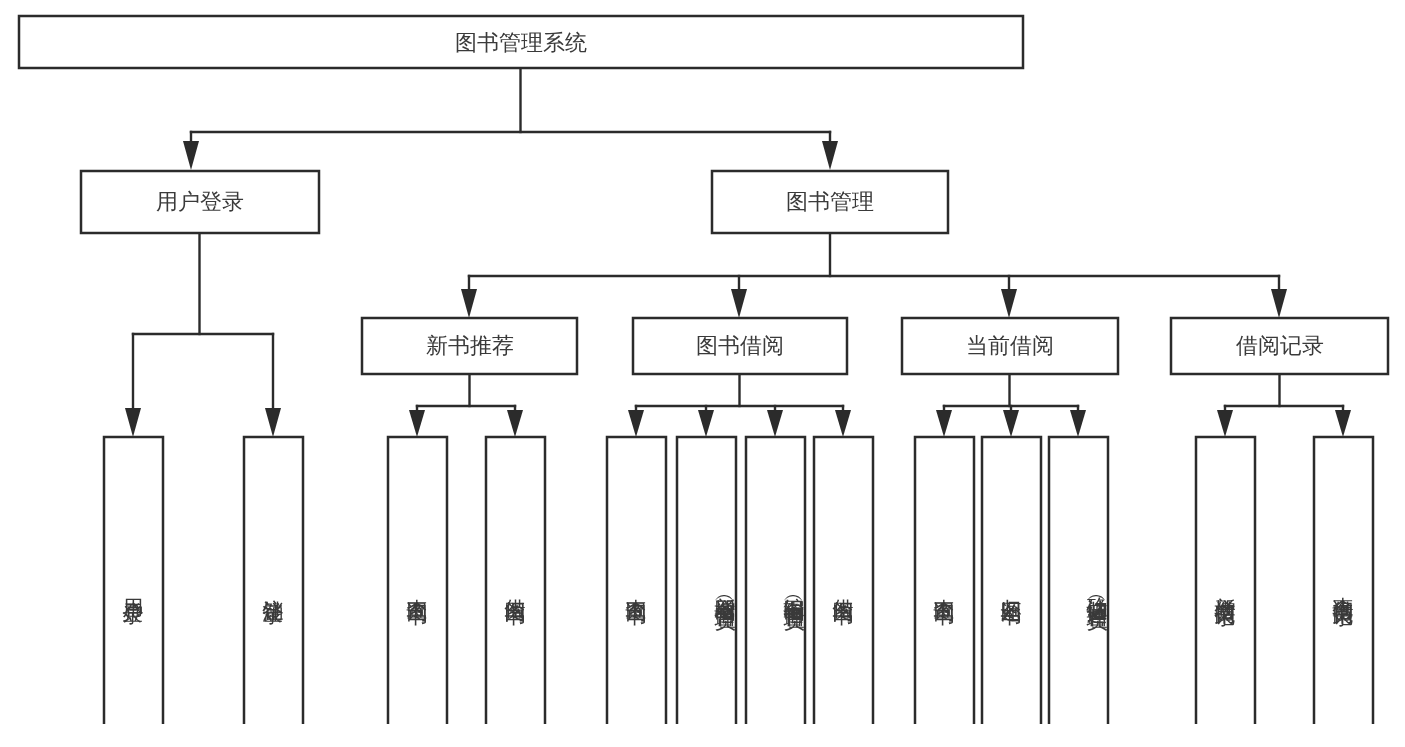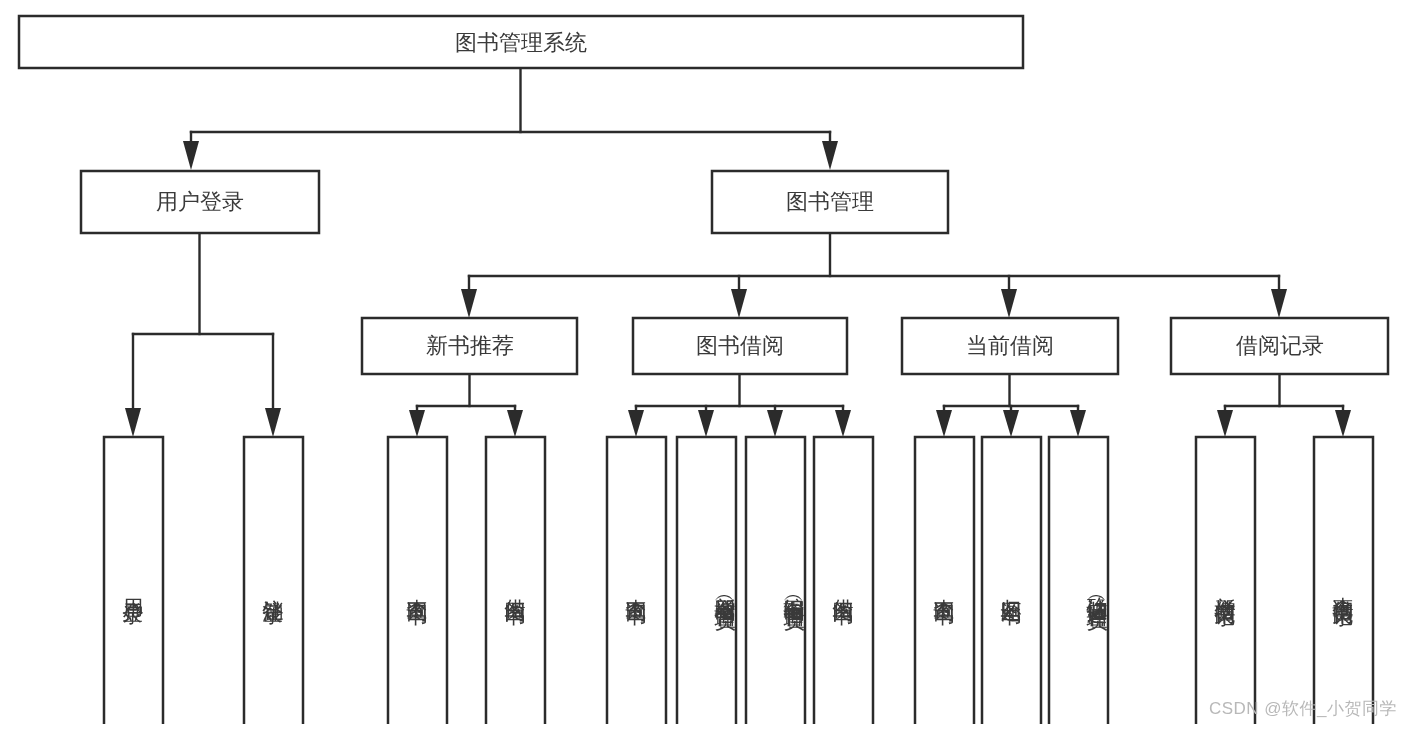--- a/index.html
+++ b/index.html
@@ -212,15 +212,14 @@
   <div class="leaf-label" style="left:607px; top:437px; width:59px; height:297px;">查询图书</div>
   <div class="leaf-label" style="left:677px; top:437px; width:59px; height:297px; align-items:flex-start; padding-top:6px; box-sizing:border-box;">新增图书（管理员）</div>
   <div class="leaf-label" style="left:746px; top:437px; width:59px; height:297px; align-items:flex-start; padding-top:6px; box-sizing:border-box;">编辑图书（管理员）</div>
   <div class="leaf-label" style="left:814px; top:437px; width:59px; height:297px;">借阅图书</div>
   <div class="leaf-label" style="left:915px; top:437px; width:59px; height:297px;">查询图书</div>
   <div class="leaf-label" style="left:982px; top:437px; width:59px; height:297px;">归还图书</div>
   <div class="leaf-label" style="left:1049px; top:437px; width:59px; height:297px; align-items:flex-start; padding-top:6px; box-sizing:border-box;">确认归还（管理员）</div>
   <div class="leaf-label" style="left:1196px; top:437px; width:59px; height:297px;">新增借阅记录</div>
   <div class="leaf-label" style="left:1314px; top:437px; width:59px; height:297px;">查询借阅记录</div>
 
-  <div class="watermark">CSDN @软件_小贺同学</div>
 
 </div>
 
 </body></html>

